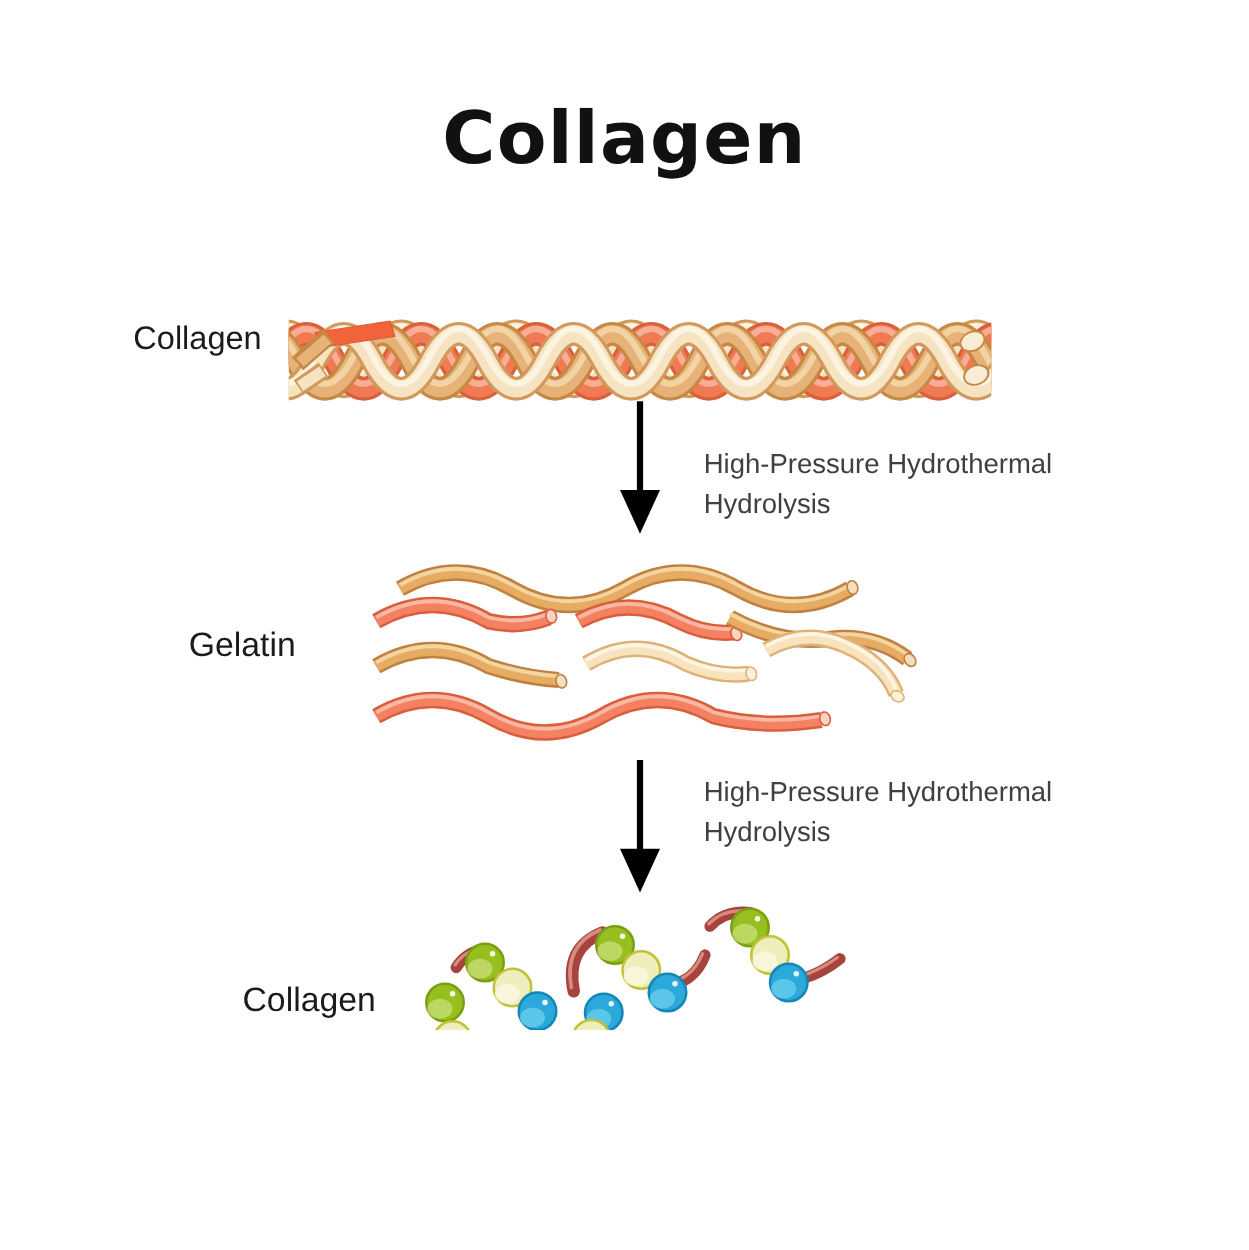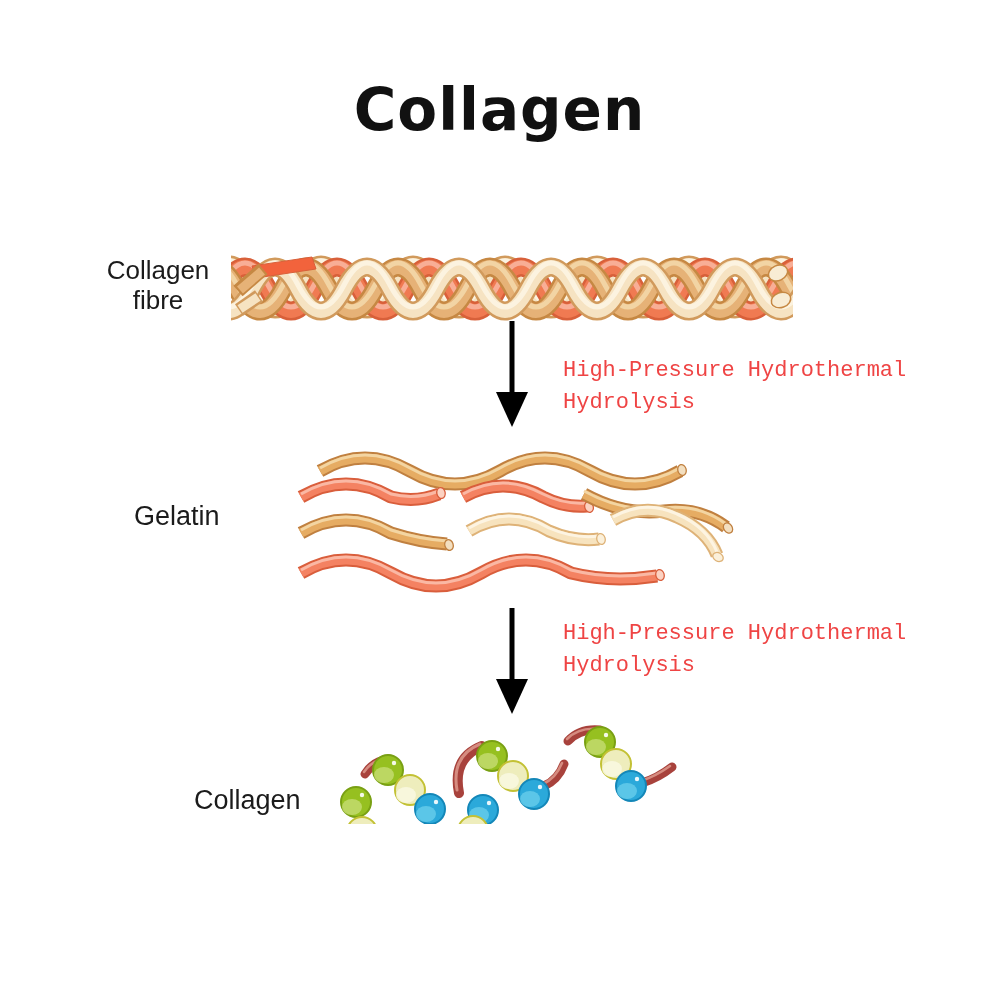--- a/index.html
+++ b/index.html
@@ -3,24 +3,24 @@
 <meta charset="utf-8">
 <style>
   html,body{margin:0;padding:0;background:#fff;}
   #canvas{position:relative;width:999px;height:824px;background:#ffffff;overflow:hidden;
           font-family:"Liberation Sans",sans-serif;}
   .title{position:absolute;top:76px;left:0;width:999px;text-align:center;
          font-family:"DejaVu Sans",sans-serif;font-weight:bold;font-size:58px;
          letter-spacing:1px;color:#111;}
   .stage-label{position:absolute;color:#1b1b1b;font-size:27px;font-family:"Liberation Sans",sans-serif;}
   .fibre-label{left:75px;top:255px;width:166px;text-align:center;font-size:26px;line-height:30px;}
-  .gelatin-label{left:134px;top:501px;}
+  .gelatin-label{left:151px;top:501px;}
   .peptides-label{left:194px;top:785px;}
-  .process-label{position:absolute;left:563px;color:#ef4444;
-                 font-family:Liberation Mono, monospace;font-size:22px;line-height:32px;white-space:nowrap;}
+  .process-label{position:absolute;left:563px;color:#404040;
+                 font-family:Liberation Sans, sans-serif;font-size:22px;line-height:32px;white-space:nowrap;}
   .process-1{top:355px;}
   .process-2{top:618px;}
   svg{position:absolute;top:0;left:0;}
 </style>
 </head>
 <body>
 
 <div id="canvas">
 
   <svg width="999" height="1000" viewBox="0 0 999 1000">
@@ -251,21 +251,20 @@
         <ellipse cx="609" cy="866" rx="10" ry="8" fill="#64cbea" opacity="0.85"></ellipse>
         <circle cx="619" cy="854" r="2.2" fill="#fff" opacity="0.9"></circle>
       </g>
     </g>
   </svg>
 
   <div class="title">Collagen</div>
 
   <div class="stage-label fibre-label">
     <div>Collagen</div>
-    <div>fibre</div>
   </div>
 
   <div class="process-label process-1">
     <div>High-Pressure Hydrothermal</div>
     <div>Hydrolysis</div>
   </div>
 
   <div class="stage-label gelatin-label">Gelatin</div>
 
   <div class="process-label process-2">

